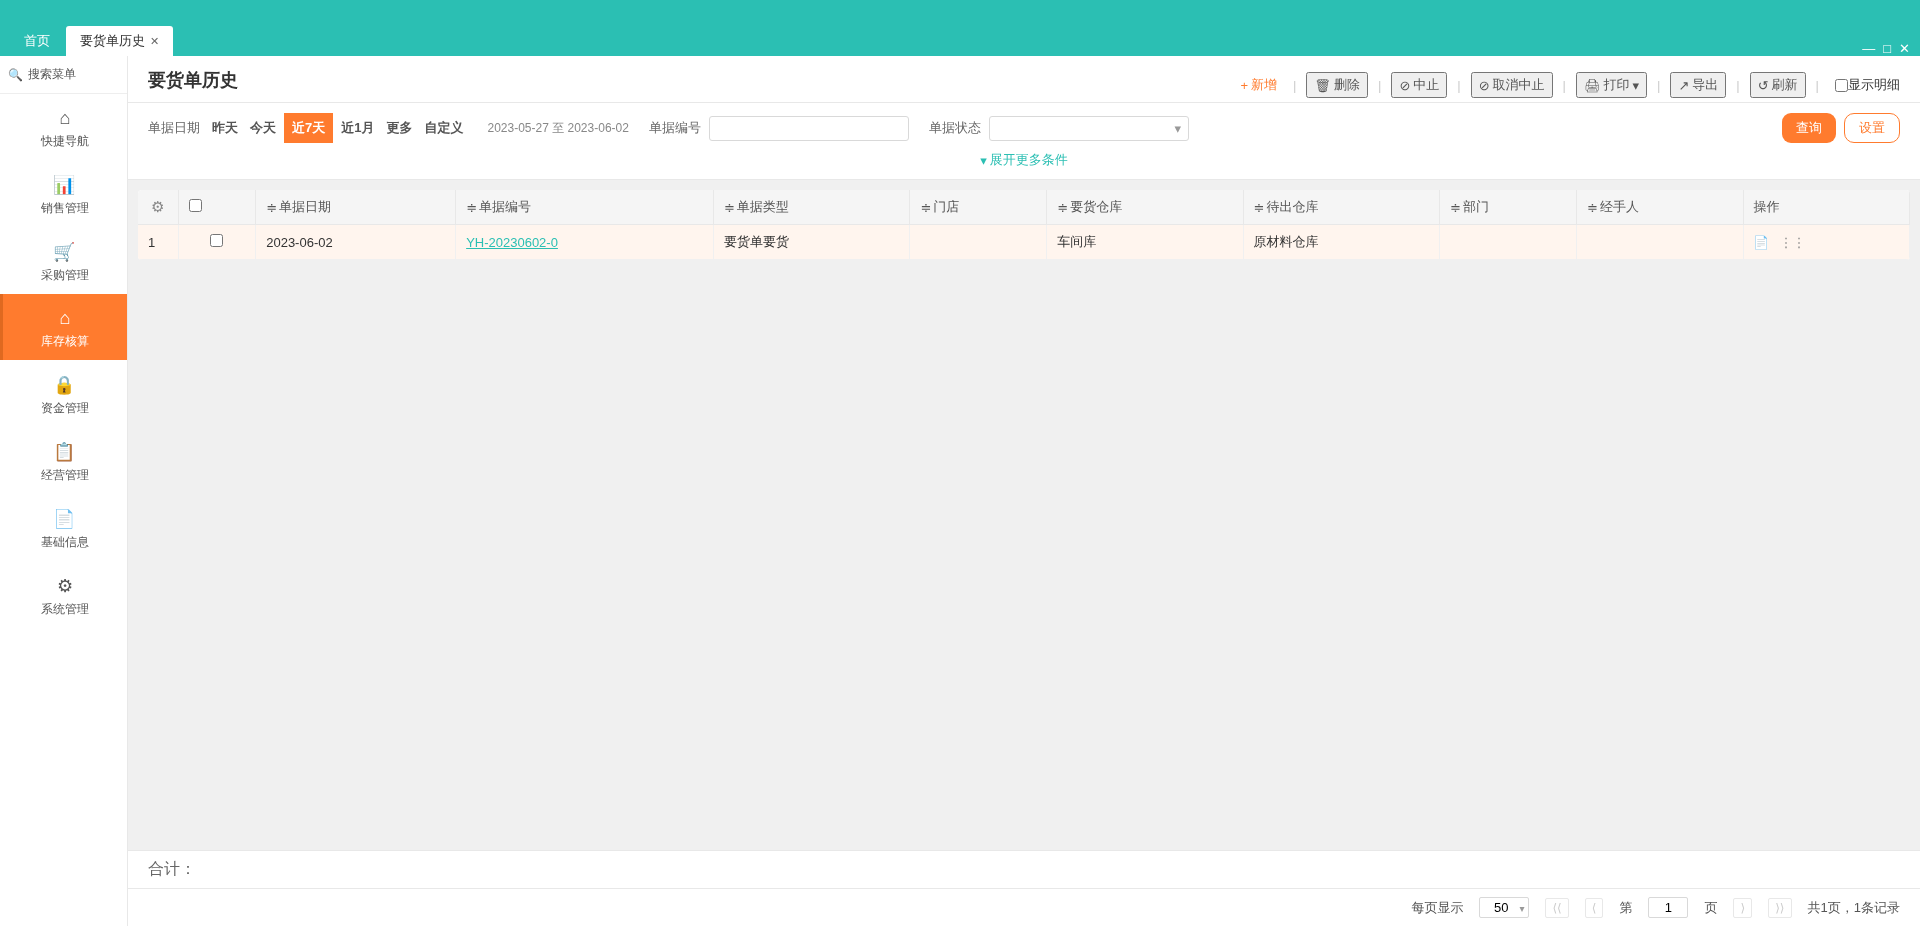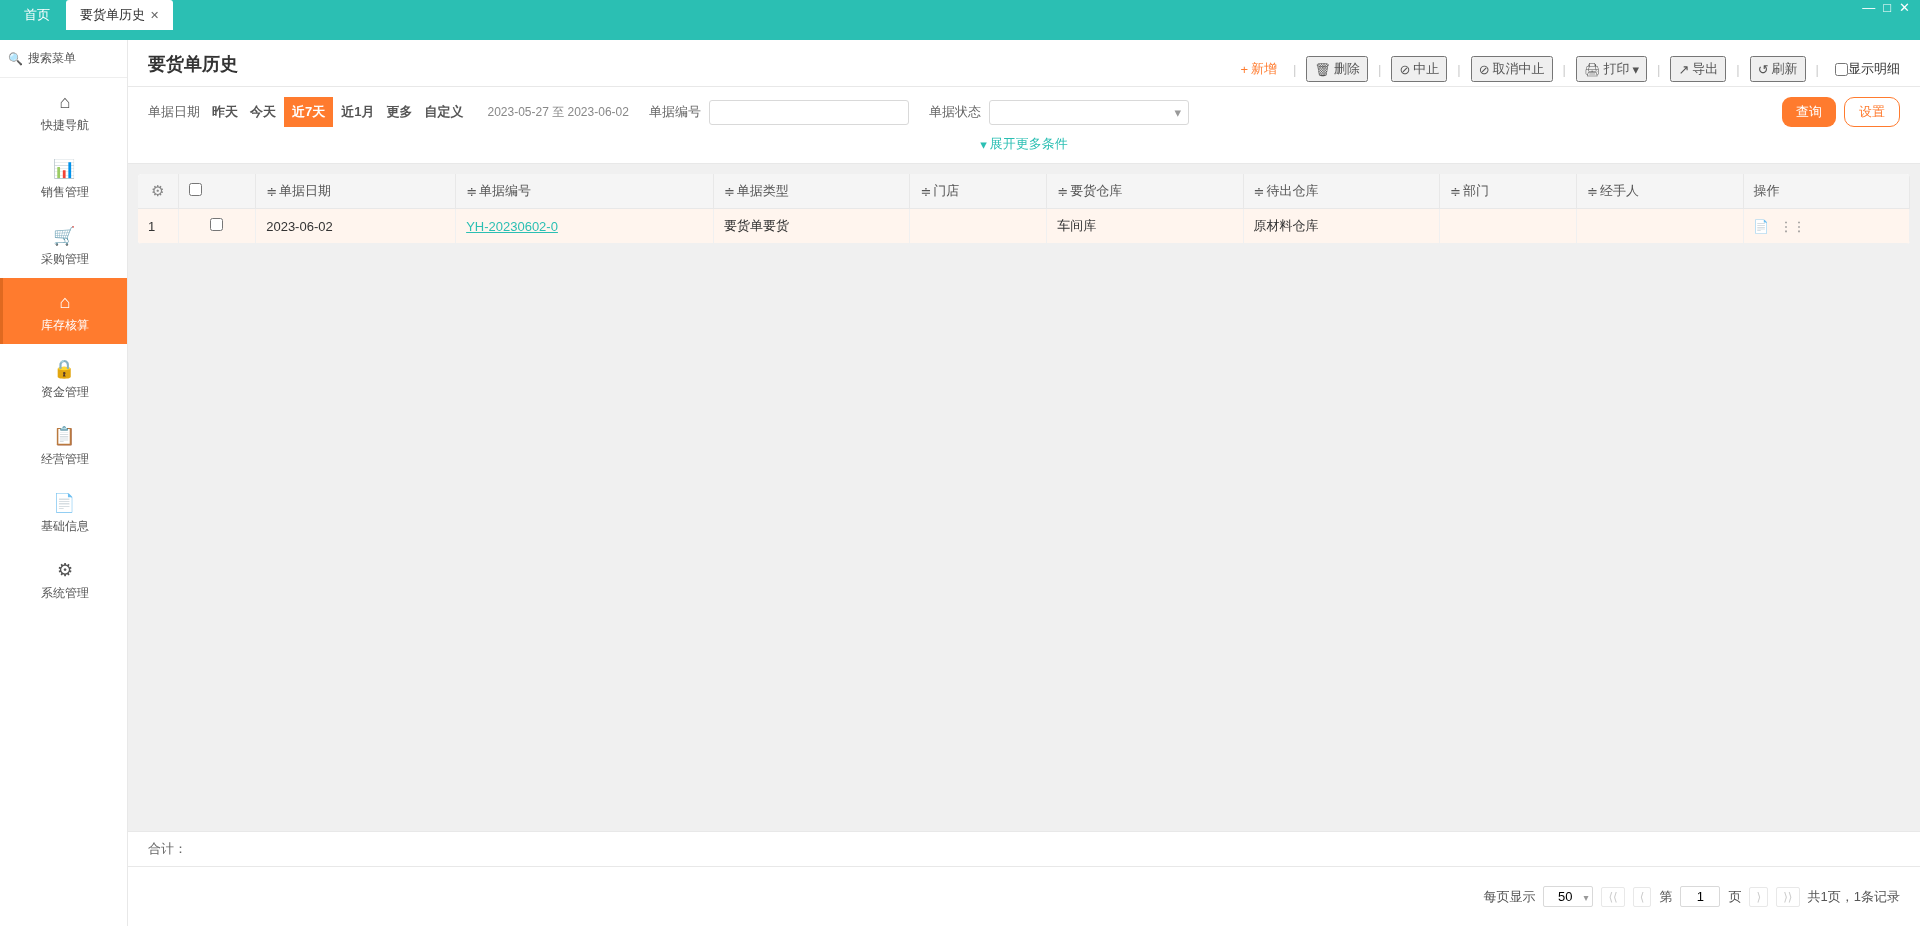--- a/index.html
+++ b/index.html
@@ -1,19 +1,19 @@
 <!DOCTYPE html>
 <html><head>
   <meta charset="utf-8">
   <style>
     * { box-sizing: border-box; margin: 0; padding: 0; }
     body { font-family: 'Microsoft YaHei', Arial, sans-serif; font-size: 13px; background: #f5f5f5; color: #333; display: flex; flex-direction: column; height: 926px; overflow: hidden; }
 
     
-    .top-bar { background: #2bbfb3; height: 40px; display: flex; align-items: flex-start; padding: 0 10px; gap: 2px; flex-shrink: 0; }
+    .top-bar { background: #2bbfb3; height: 56px; display: flex; align-items: flex-end; padding: 0 10px; gap: 2px; flex-shrink: 0; }
     .tab-item { background: transparent; color: #fff; padding: 6px 14px; border-radius: 3px 3px 0 0; cursor: pointer; font-size: 13px; display: flex; align-items: center; gap: 5px; }
     .tab-item.active { background: #fff; color: #333; }
     .tab-item .close-icon { font-size: 11px; color: #666; cursor: pointer; }
     .top-bar-right { margin-left: auto; display: flex; align-items: center; gap: 8px; color: #fff; font-size: 13px; }
     .top-bar-right span { cursor: pointer; }
 
     
     .main-layout { display: flex; flex: 1; overflow: hidden; }
 
     
@@ -59,24 +59,24 @@
     .data-table th { background: #f5f5f5; border-bottom: 1px solid #e8e8e8; border-right: 1px solid #e8e8e8; padding: 8px 10px; text-align: left; font-weight: normal; color: #555; font-size: 13px; white-space: nowrap; }
     .data-table th:first-child { width: 40px; text-align: center; }
     .data-table td { border-bottom: 1px solid #f0f0f0; border-right: 1px solid #f0f0f0; padding: 8px 10px; font-size: 13px; white-space: nowrap; }
     .data-table tr.highlighted td { background: #fff5ee; }
     .data-table td.link-cell { color: #2bbfb3; cursor: pointer; text-decoration: underline; }
     .settings-icon { cursor: pointer; color: #888; font-size: 15px; }
     .col-sort { display: flex; align-items: center; gap: 2px; }
 
     
     .footer-bar { background: #fff; border-top: 1px solid #e8e8e8; padding: 8px 20px; display: flex; align-items: center; }
-    .footer-total { color: #666; font-size: 13px; }
-
-    
-    .pagination { background: #fff; border-top: 1px solid #e8e8e8; padding: 19px 20px; display: flex; align-items: center; justify-content: flex-end; gap: 8px; font-size: 13px; color: #555; flex-shrink: 0; }
+    .footer-total { color: #666; font-size: 16px; }
+
+    
+    .pagination { background: #fff; border-top: 1px solid #e8e8e8; padding: 8px 20px; display: flex; align-items: center; justify-content: flex-end; gap: 16px; font-size: 13px; color: #555; flex-shrink: 0; }
     .pagination-btn { cursor: pointer; color: #555; padding: 2px 6px; border-radius: 2px; border: 1px solid #d9d9d9; background: #fff; font-size: 12px; }
     .pagination-btn.disabled { color: #ccc; cursor: not-allowed; border-color: #e8e8e8; }
     .page-input { border: 1px solid #d9d9d9; border-radius: 2px; padding: 2px 6px; width: 40px; text-align: center; font-size: 13px; outline: none; }
     .per-page-select { border: 1px solid #d9d9d9; border-radius: 2px; padding: 2px 20px 2px 6px; font-size: 13px; outline: none; background: #fff; appearance: none; cursor: pointer; text-align: right; }
     .per-page-wrap { position: relative; display: inline-block; }
     .per-page-wrap::after { content: '▾'; position: absolute; right: 5px; top: 50%; transform: translateY(-50%); color: #999; pointer-events: none; font-size: 10px; }
 
     .checkbox-cell { text-align: center; }
     input[type="checkbox"] { cursor: pointer; }
     .top-toolbar-right { margin-left: auto; display: flex; align-items: center; gap: 8px; }

